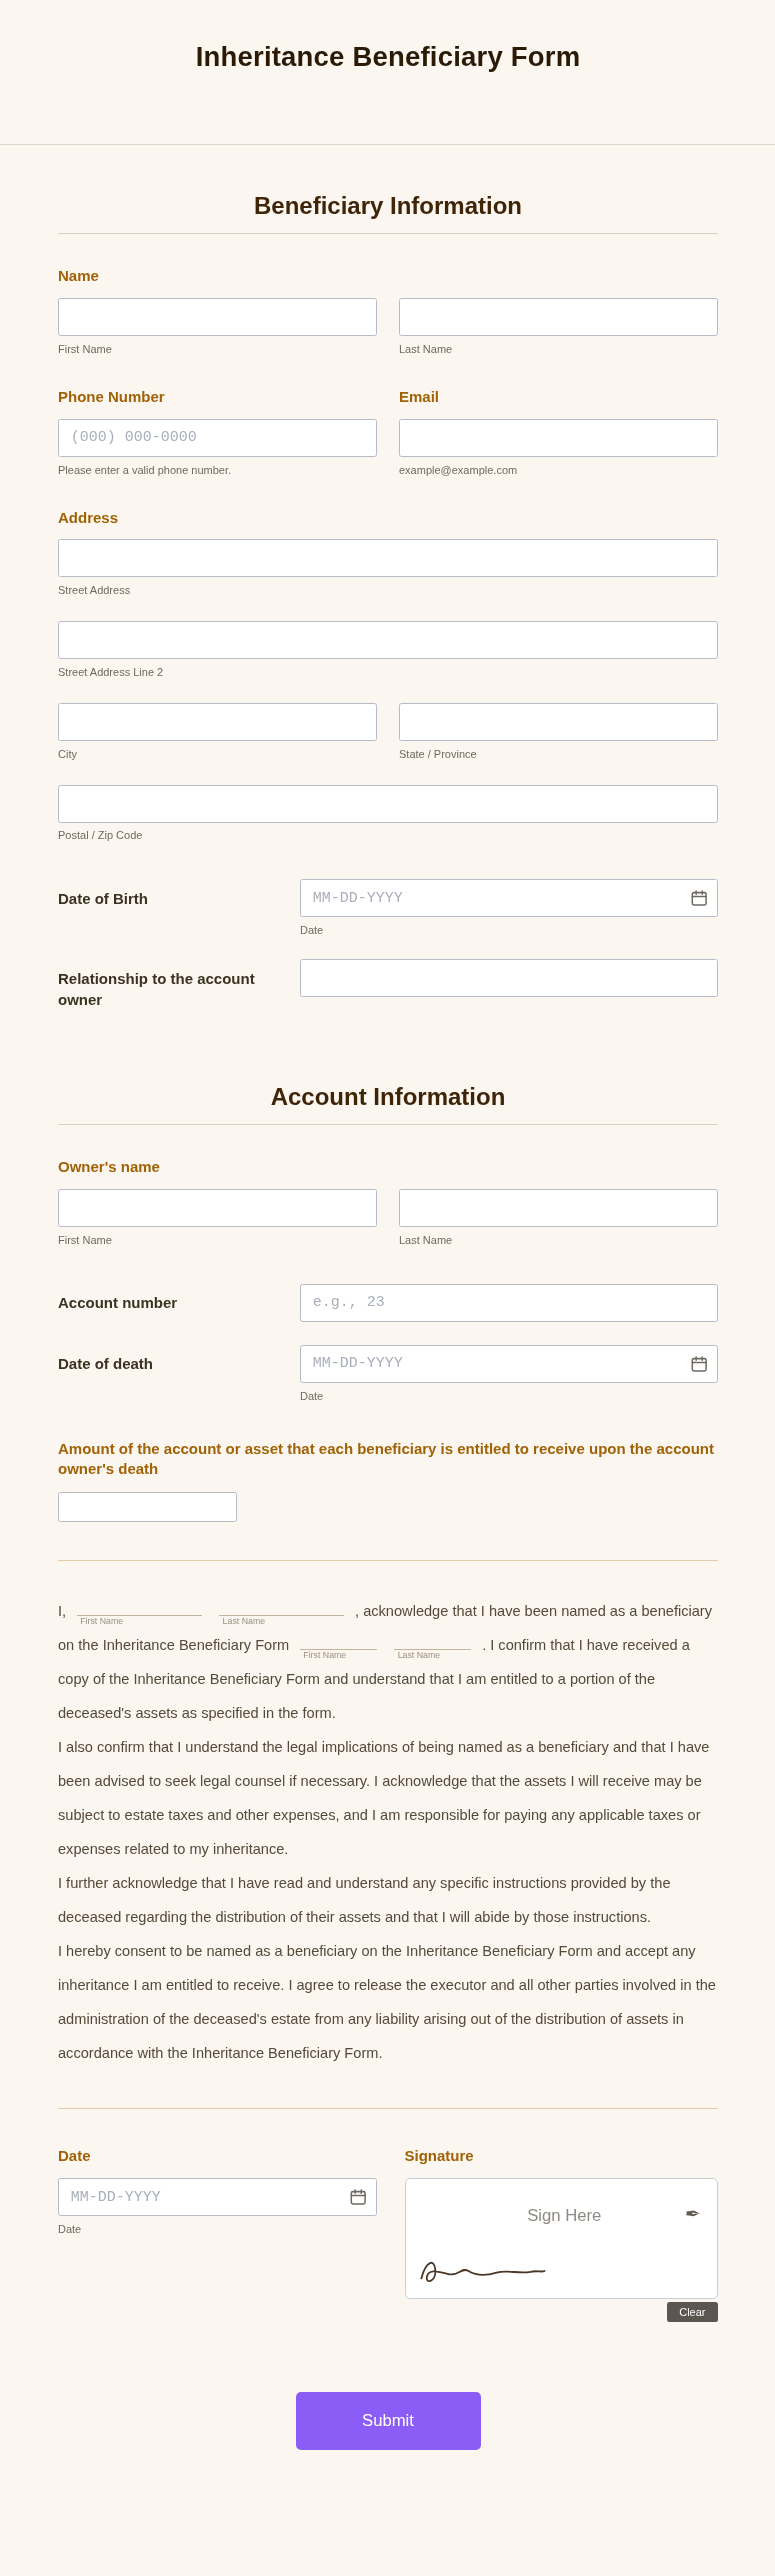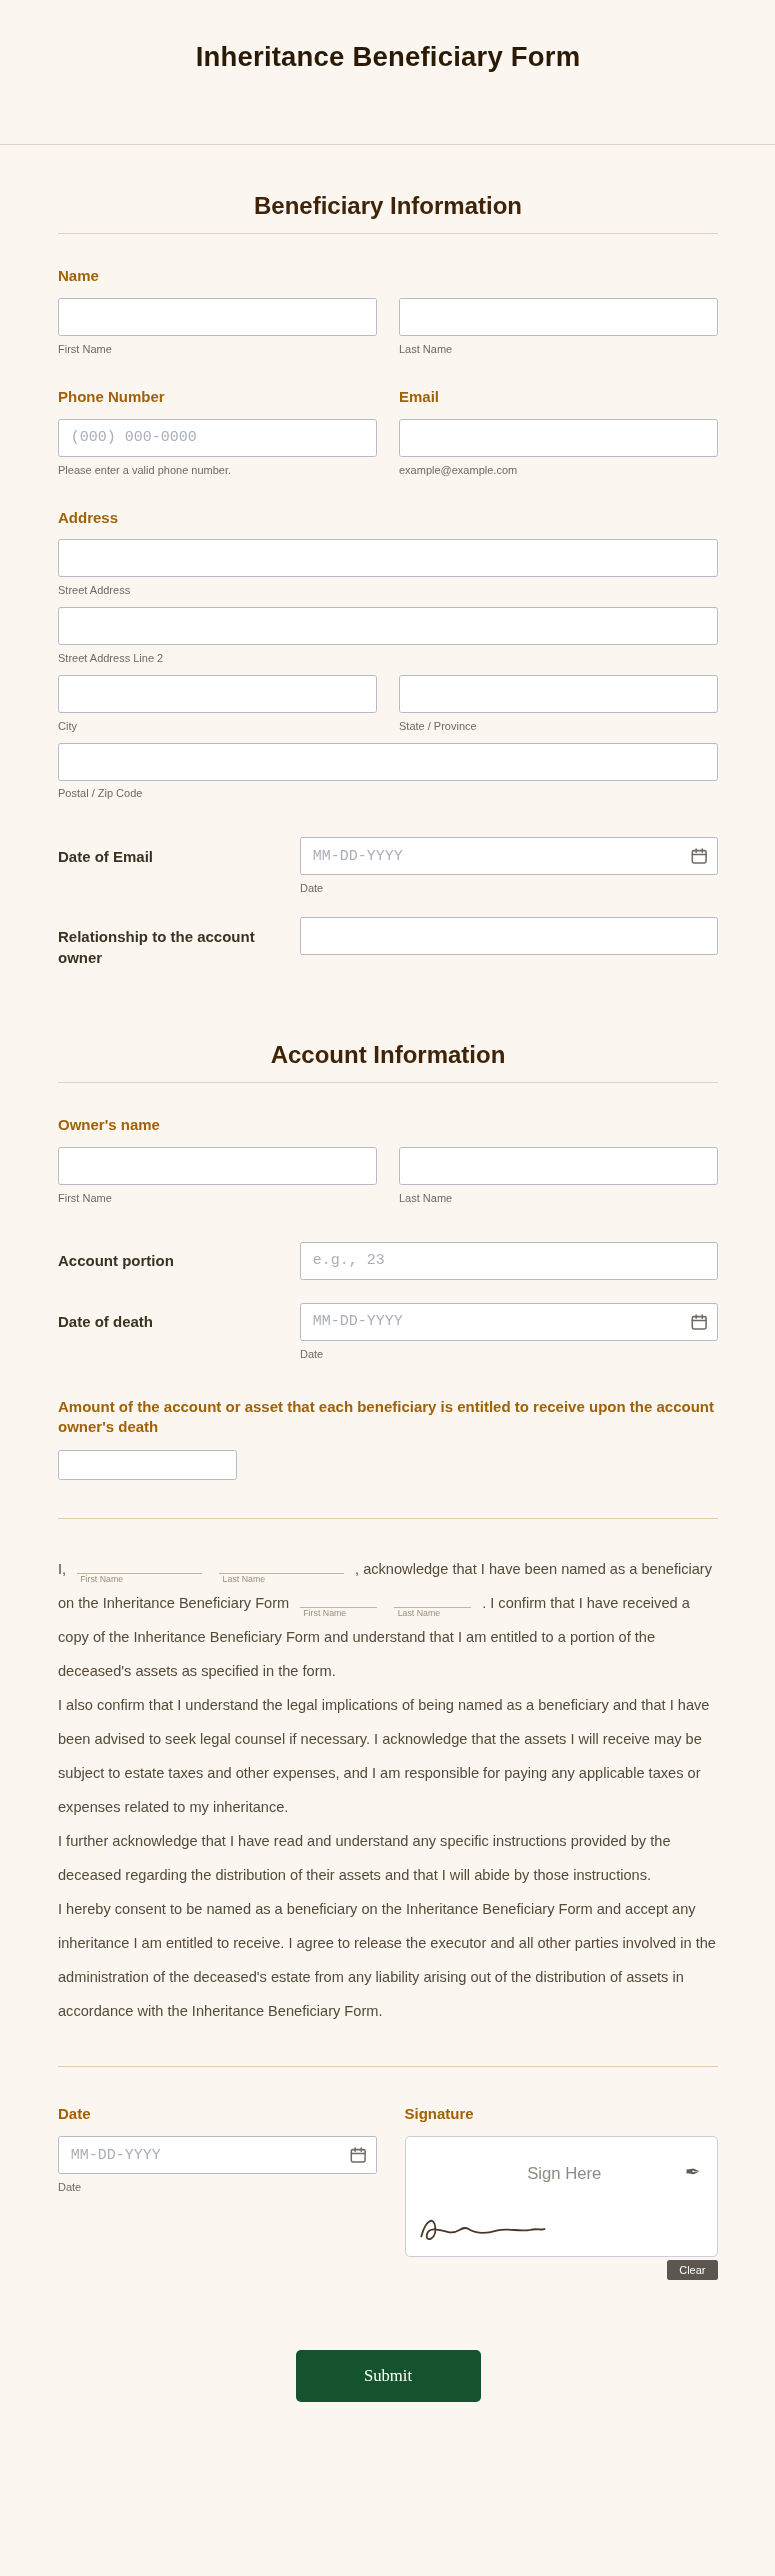--- a/index.html
+++ b/index.html
@@ -40,21 +40,21 @@
   .field { margin-top: 32px; }
   .field-label {
     font-size: 15px;
     font-weight: 600;
     color: #a16207;
     line-height: 1.35;
   }
   .inputs-2col { display: flex; gap: 22px; }
   .col { flex: 1; min-width: 0; }
   .mt14 { margin-top: 11.7px; }
-  .mt30 { margin-top: 11px; }
+  .mt30 { margin-top: 25px; }
 
   input.ti {
     display: block;
     width: 100%;
     height: 38px;
     background: #ffffff;
     border: 0.8px solid #b6bbc7;
     border-radius: 2.5px;
     font-family: Liberation Mono, monospace;
     font-size: 15px;
@@ -167,26 +167,26 @@
     font-family: "Liberation Sans", sans-serif;
     font-size: 11px;
     padding: 4.2px 12.5px;
     cursor: pointer;
     text-align: center;
   }
 
   .submit-row { margin-top: 70px; text-align: center; }
   .submit-btn {
     width: 185px;
-    height: 52px;
-    background: #14532d;
+    height: 58px;
+    background: #8b5cf6;
     color: #ffffff;
     border: none;
     border-radius: 5px;
-    font-family: Liberation Serif, serif;
+    font-family: Liberation Sans, sans-serif;
     font-size: 16.7px;
     cursor: pointer;
   }
 </style>
 </head>
 <body>
 
 <header class="form-header">
   <h1 class="form-title">Inheritance Beneficiary Form</h1>
 </header>
@@ -238,21 +238,21 @@
       <div class="col">
         <input class="ti" type="text" style="">
         <div class="sub">State / Province</div>
       </div>
     </div>
     <input class="ti mt30" type="text" style="">
     <div class="sub">Postal / Zip Code</div>
   </div>
 
   <div class="lrow">
-    <div class="llabel">Date of Email</div>
+    <div class="llabel">Date of Birth</div>
     <div class="lcontrol">
       <div class="datewrap">
         <input class="ti" type="text" placeholder="MM-DD-YYYY" style="">
         <svg class="cal" viewBox="0 0 24 24" fill="none" stroke="#6f6a63" stroke-width="2" stroke-linecap="round">
           <rect x="3" y="5" width="18" height="16" rx="2"></rect>
           <path d="M3 10h18M8 3v4M16 3v4"></path>
         </svg>
       </div>
       <div class="sub">Date</div>
     </div>
@@ -275,21 +275,21 @@
         <div class="sub">First Name</div>
       </div>
       <div class="col">
         <input class="ti" type="text" style="">
         <div class="sub">Last Name</div>
       </div>
     </div>
   </div>
 
   <div class="lrow">
-    <div class="llabel">Account portion</div>
+    <div class="llabel">Account number</div>
     <div class="lcontrol">
       <input class="ti" type="text" placeholder="e.g., 23" style="">
     </div>
   </div>
 
   <div class="lrow tight">
     <div class="llabel">Date of death</div>
     <div class="lcontrol">
       <div class="datewrap">
         <input class="ti" type="text" placeholder="MM-DD-YYYY" style="">

